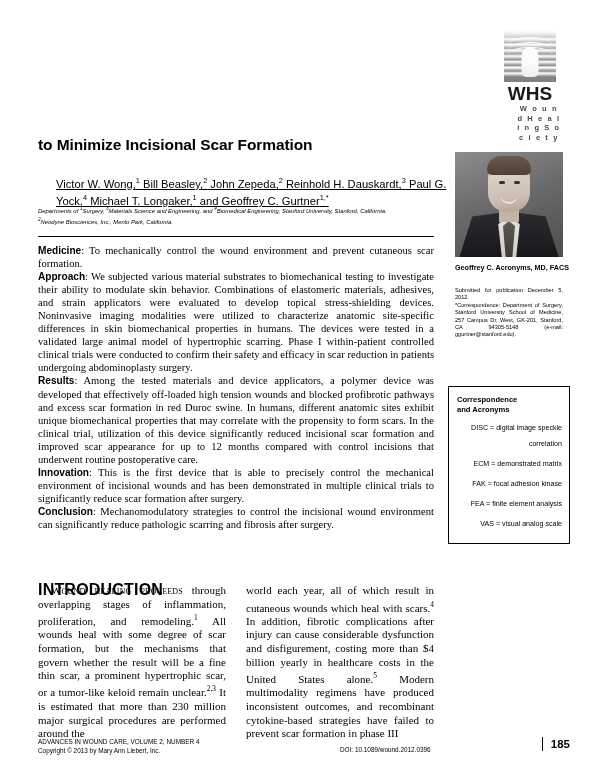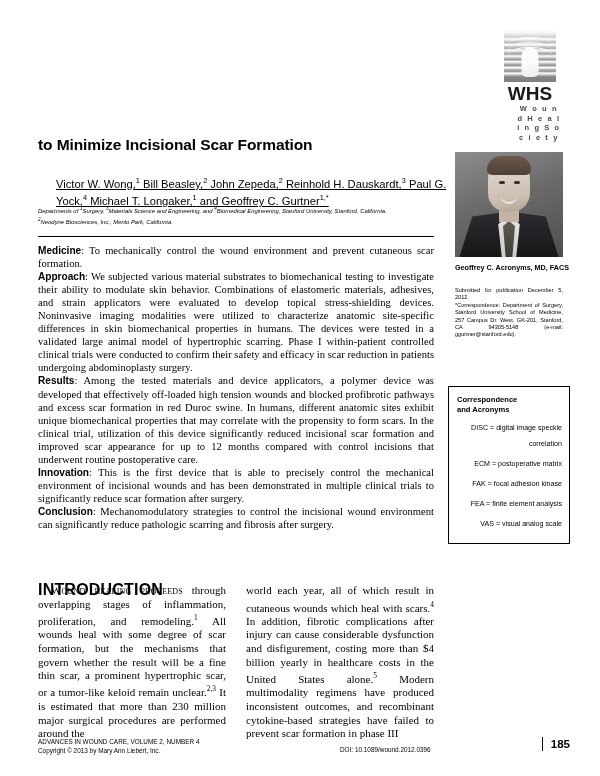--- a/index.html
+++ b/index.html
@@ -403,21 +403,21 @@
   <p>*Correspondence: Department of Surgery, Stanford University School of Medicine, 257 Campus Dr. West, GK-201, Stanford, CA 94305-5148 (e-mail: ggurtner@stanford.edu).</p>
 </div>
 
 <div id="abbrev-box">
   <div id="abbrev-title">
     <span class="ln">Correspondence</span>
     <span class="ln">and Acronyms</span>
   </div>
   <ul id="abbrev-list">
       <li>DISC = digital image speckle correlation</li>
-      <li>ECM = postoperative matrix</li>
+      <li>ECM = demonstrated matrix</li>
       <li>FAK = focal adhesion kinase</li>
       <li>FEA = finite element analysis</li>
       <li>VAS = visual analog scale</li>
     </ul>
 </div>
 
 <h2 id="intro-heading">INTRODUCTION</h2>
 
 <div id="intro-col-left">
   <p class="indent"><span class="smallcaps">Wound healing proceeds</span> through <span>overlapping stages of inflammation, proliferation, and remodeling.<sup class="ref">1</sup> All wounds heal with some degree of scar formation, but the mechanisms that govern whether the result will be a fine thin scar, a prominent hypertrophic scar, or a tumor-like keloid remain unclear.<sup class="ref">2,3</sup> It is estimated that more than 230 million major surgical procedures are performed around the</span></p>

